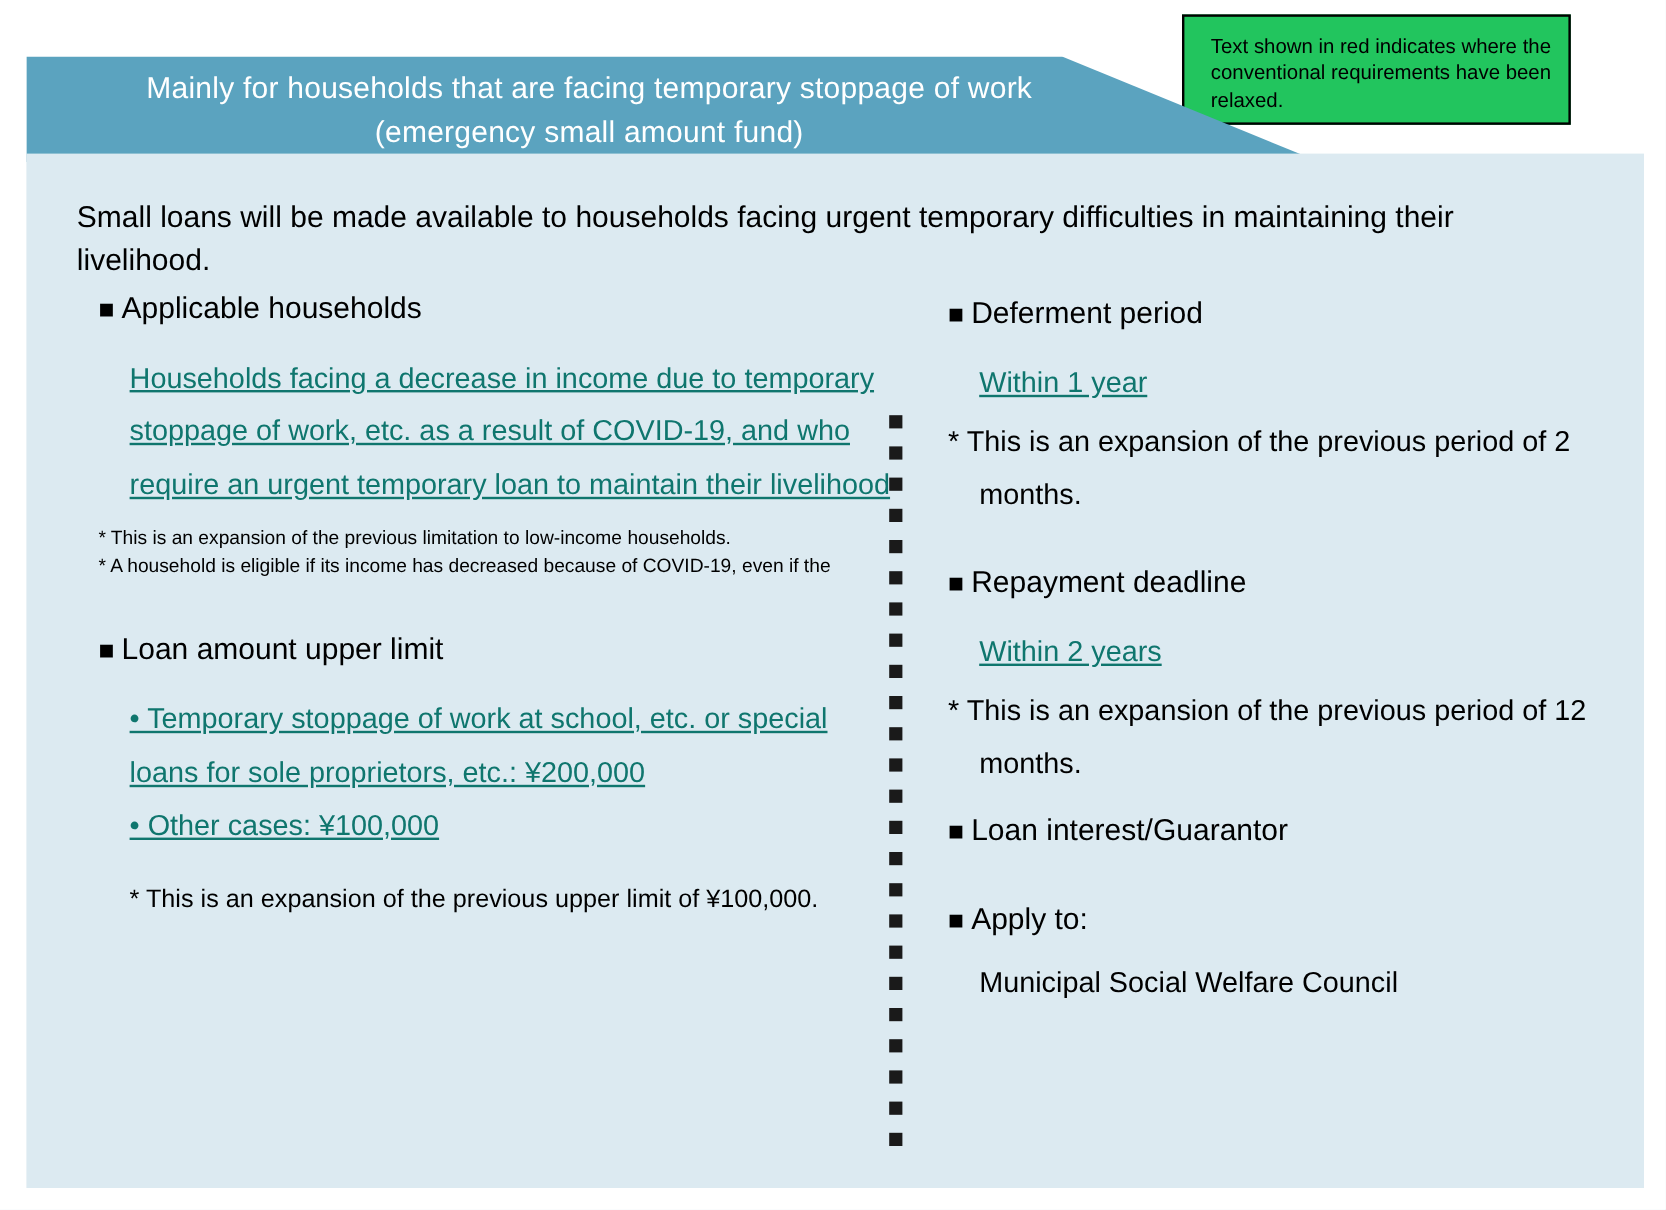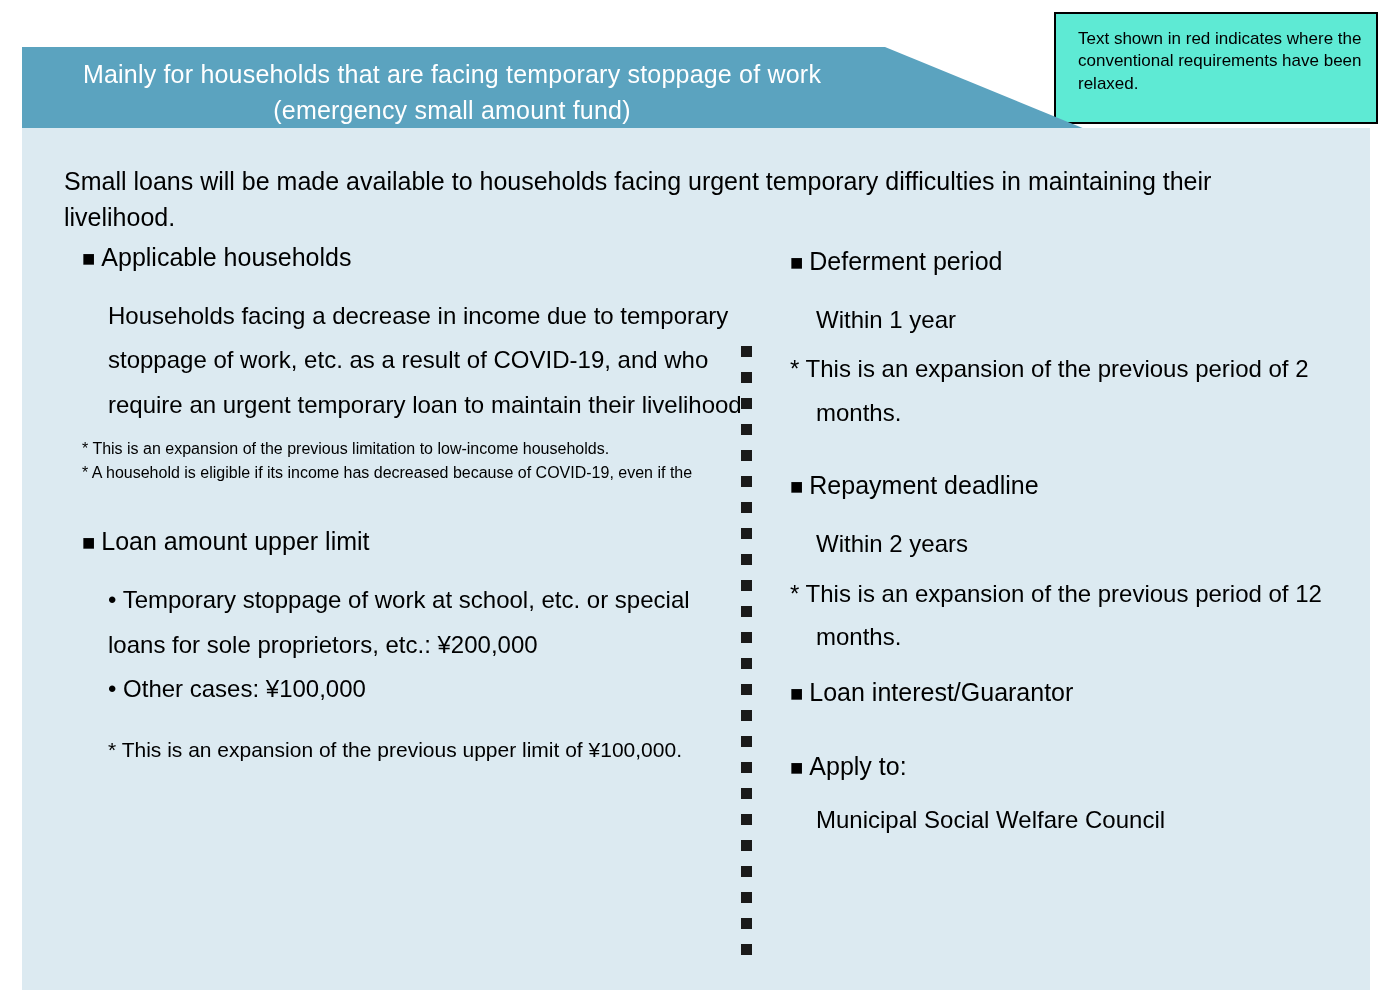--- a/index.html
+++ b/index.html
@@ -11,26 +11,26 @@
     width: 1388px;
     height: 1008px;
     font-family: "Liberation Sans", sans-serif;
     position: relative;
     overflow: hidden;
   }
 
   
   .legend-box {
     position: absolute;
-    left: 1054px;
+    left: 985px;
     top: 12px;
     width: 324px;
-    height: 112px;
+    height: 92px;
     border: 2px solid #000000;
-    background: #5eead4;
+    background: #22c55e;
     box-sizing: border-box;
     padding: 14px 12px 8px 22px;
   }
   .legend-text {
     font-size: 17px;
     line-height: 1.32;
     color: #000000;
   }
 
   
@@ -49,20 +49,21 @@
   .banner-title {
     position: absolute;
     left: 0;
     top: 10px;
     width: 860px;
     text-align: center;
     color: #ffffff;
     font-size: 25px;
     line-height: 1.42;
     letter-spacing: 0.2px;
+    padding-left: 39px;
   }
 
   
   .body-panel {
     position: absolute;
     left: 22px;
     top: 128px;
     width: 1348px;
     height: 862px;
     background: #dceaf1;
@@ -115,22 +116,23 @@
     font-size: 25px;
     color: #000000;
     margin: 0 0 10px 0;
     line-height: 1.3;
   }
   .heading .sq {
     font-size: 22px;
     margin-right: 6px;
   }
   .red-line {
-    color: #000000;
+    color: #0f766e;
     font-size: 24px;
+    text-decoration: underline;
     line-height: 1.86;
     margin: 0;
   }
   .note {
     font-size: 16px;
     color: #000000;
     line-height: 1.5;
     margin: 0;
   }
   .note-lg {

